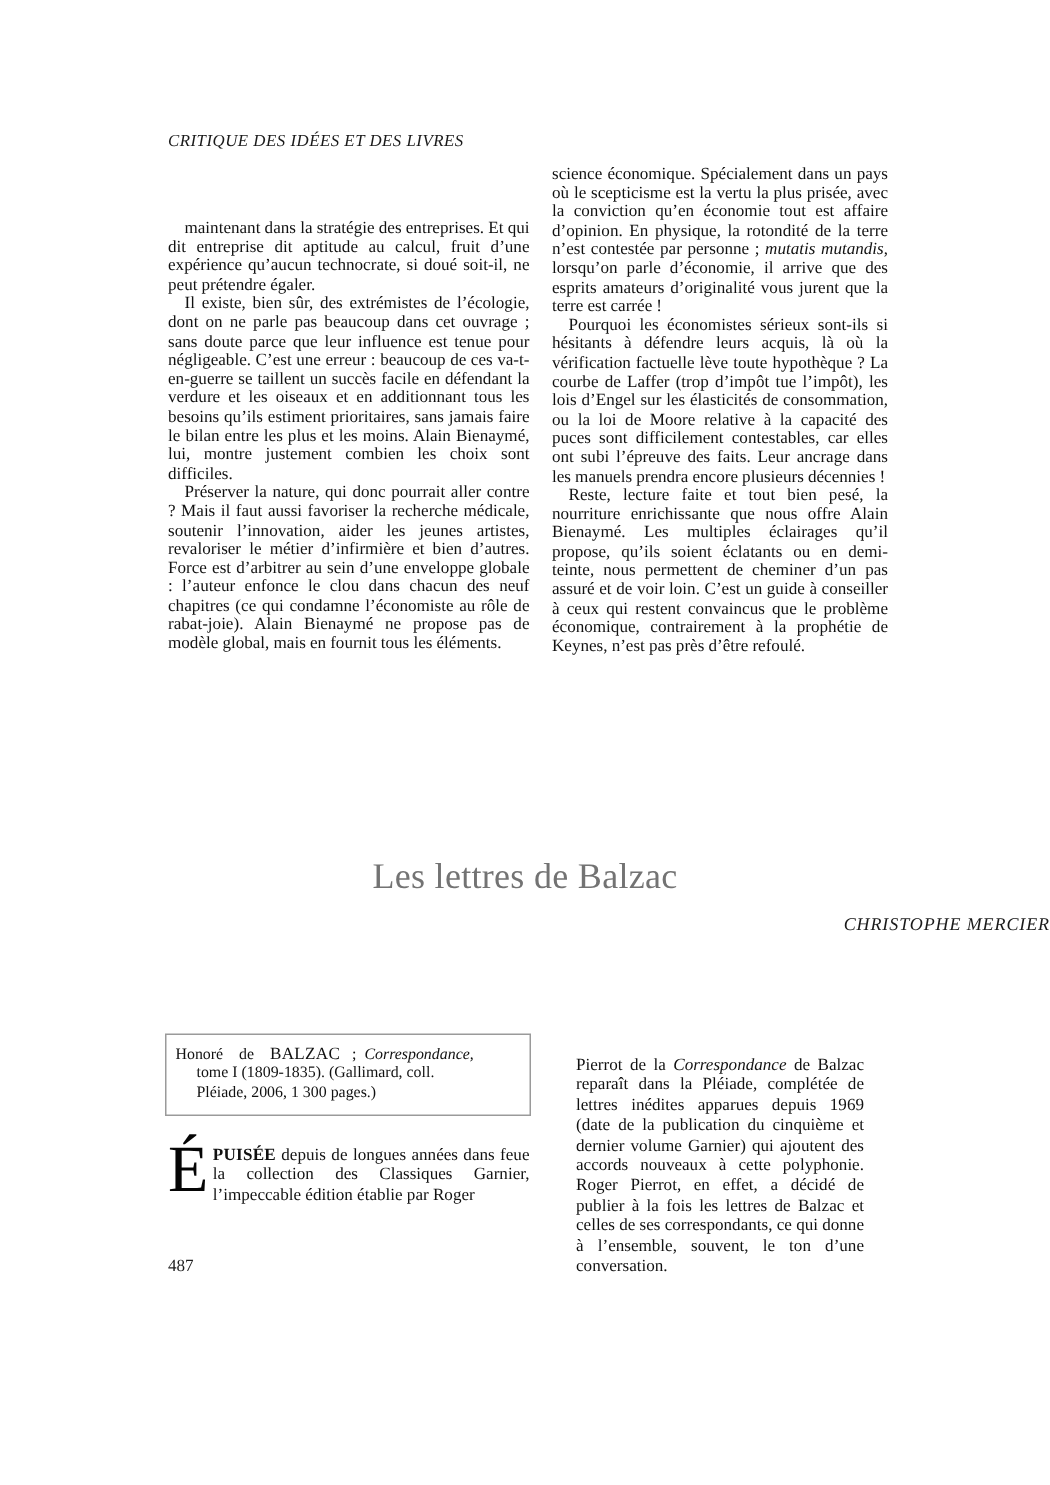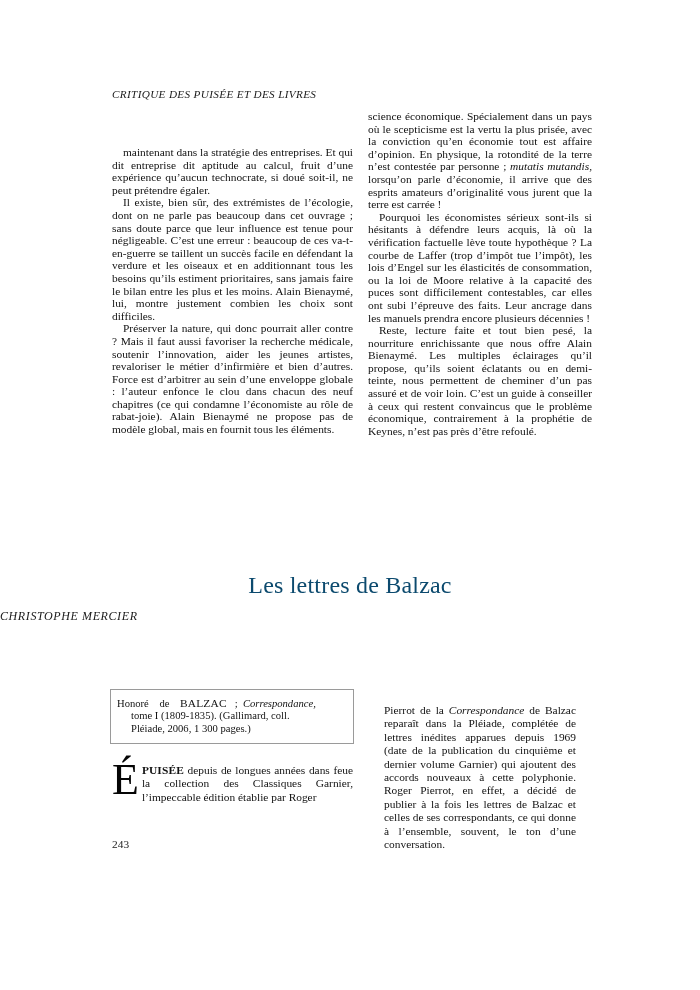--- a/index.html
+++ b/index.html
@@ -58,28 +58,28 @@
   
   .article-title {
     position: absolute;
     left: 0;
     top: 556px;
     width: 700px;
     text-align: center;
     font-size: 24px;
     font-weight: normal;
     letter-spacing: 0.2px;
-    color: #0c4a6e;
+    color: #737373;
   }
   .article-author {
     position: absolute;
     left: 0;
     top: 609px;
     width: 700px;
-    text-align: left;
+    text-align: right;
     font-style: italic;
     font-size: 12px;
     letter-spacing: 0.6px;
     color: #1a1a1a;
   }
 
   
   .ref-box {
     position: absolute;
     left: 110px;
@@ -160,21 +160,21 @@
     color: #1c1c1c;
   }
 
   i, em { font-style: italic; }
 </style>
 </head>
 <body>
 
 <div class="page">
 
-  <div class="running-head">CRITIQUE DES PUISÉE ET DES LIVRES</div>
+  <div class="running-head">CRITIQUE DES IDÉES ET DES LIVRES</div>
 
   <div class="colwrap left" style="top:110px;margin-top:36px;">
     <p class="body">maintenant dans la stratégie des entreprises. Et qui dit entreprise dit aptitude au calcul, fruit d’une expérience qu’aucun technocrate, si doué soit-il, ne peut prétendre égaler.</p>
     <p class="body">Il existe, bien sûr, des extrémistes de l’écologie, dont on ne parle pas beaucoup dans cet ouvrage ; sans doute parce que leur influence est tenue pour négligeable. C’est une erreur : beaucoup de ces va-t-en-guerre se taillent un succès facile en défendant la verdure et les oiseaux et en additionnant tous les besoins qu’ils estiment prioritaires, sans jamais faire le bilan entre les plus et les moins. Alain Bienaymé, lui, montre justement combien les choix sont difficiles.</p>
     <p class="body">Préserver la nature, qui donc pourrait aller contre ? Mais il faut aussi favoriser la recherche médicale, soutenir l’innovation, aider les jeunes artistes, revaloriser le métier d’infirmière et bien d’autres. Force est d’arbitrer au sein d’une enveloppe globale : l’auteur enfonce le clou dans chacun des neuf chapitres (ce qui condamne l’économiste au rôle de rabat-joie). Alain Bienaymé ne propose pas de modèle global, mais en fournit tous les éléments.</p>
   </div>
 
   <div class="colwrap right" style="top:110px;font-family:Liberation Serif, serif;">
     <p class="body noindent"><span>science économique. Spécialement dans un pays où le scepticisme est la vertu la plus prisée, avec la conviction qu’en économie tout est affaire d’opinion. En physique, la rotondité de la terre n’est contestée par personne ; </span><i>mutatis mutandis</i><span>, lorsqu’on parle d’économie, il arrive que des esprits amateurs d’originalité vous jurent que la terre est carrée !</span></p>
     <p class="body">Pourquoi les économistes sérieux sont-ils si hésitants à défendre leurs acquis, là où la vérification factuelle lève toute hypothèque ? La courbe de Laffer (trop d’impôt tue l’impôt), les lois d’Engel sur les élasticités de consommation, ou la loi de Moore relative à la capacité des puces sont difficilement contestables, car elles ont subi l’épreuve des faits. Leur ancrage dans les manuels prendra encore plusieurs décennies !</p>
@@ -197,15 +197,15 @@
   </div>
 
   <div class="dropcap-block">
     <p><span class="dropcap">É</span><span class="lead-smallcaps">PUISÉE</span><span> depuis de longues années dans feue la collection des Classiques Garnier, l’impeccable édition établie par Roger</span></p>
   </div>
 
   <div class="right-lower">
     <p><span>Pierrot de la </span><i>Correspondance</i><span> de Balzac reparaît dans la Pléiade, complétée de lettres inédites apparues depuis 1969 (date de la publication du cinquième et dernier volume Garnier) qui ajoutent des accords nouveaux à cette polyphonie. Roger Pierrot, en effet, a décidé de publier à la fois les lettres de Balzac et celles de ses correspondants, ce qui donne à l’ensemble, souvent, le ton d’une conversation.</span></p>
   </div>
 
-  <div class="folio">243</div>
+  <div class="folio">487</div>
 
 </div>
 
 </body></html>

